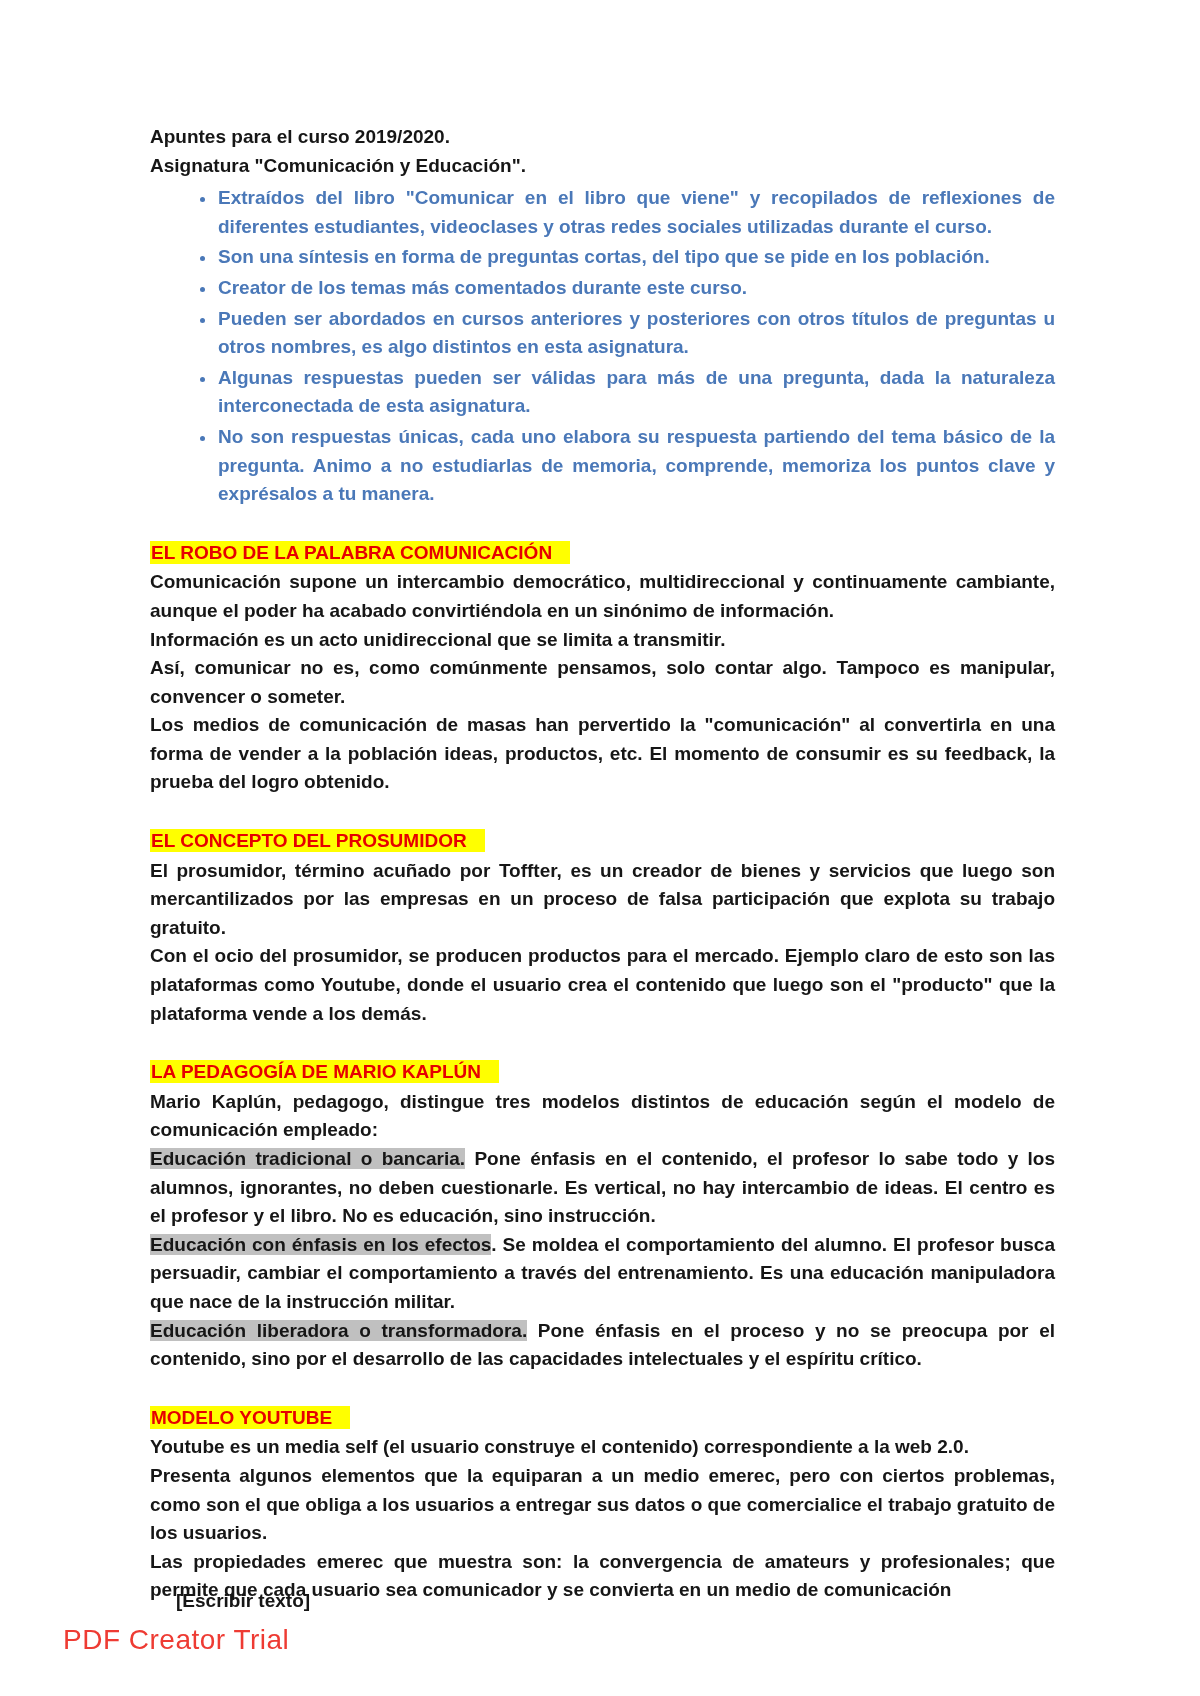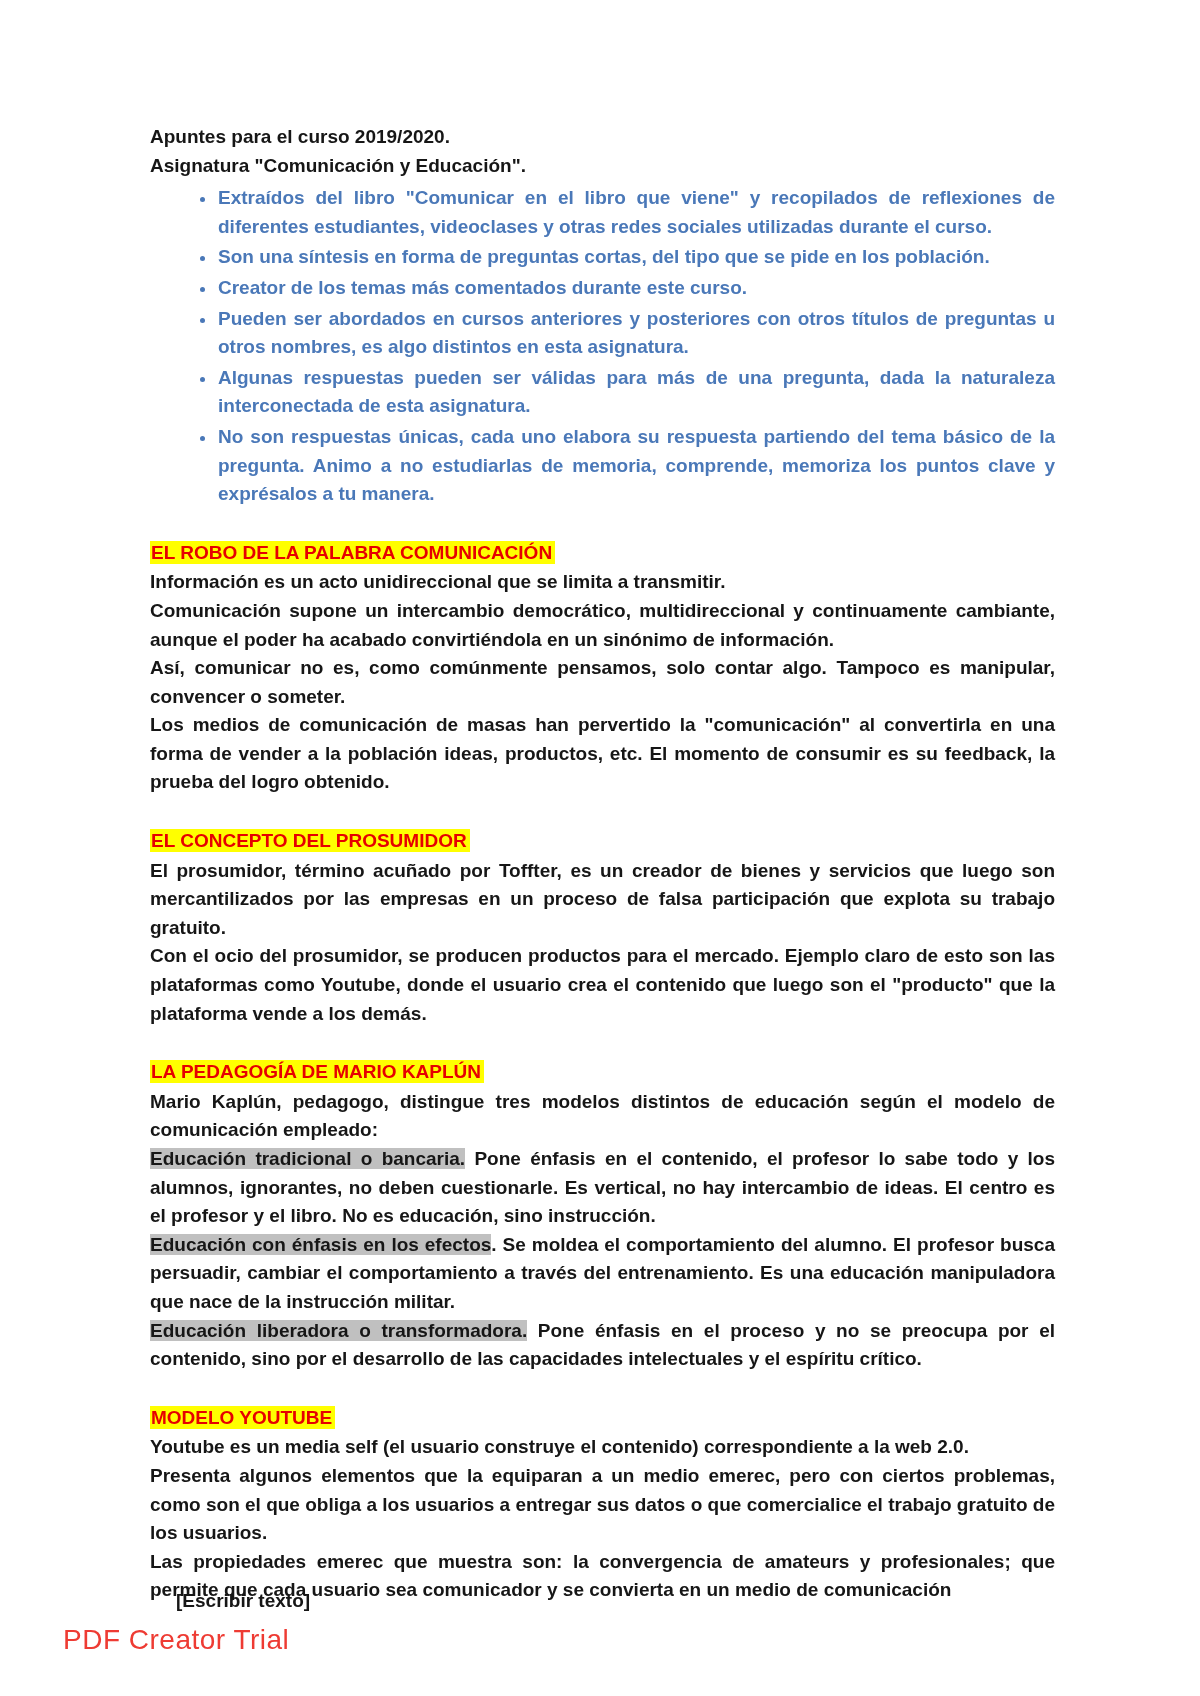--- a/index.html
+++ b/index.html
@@ -51,21 +51,21 @@
   }
   .sec-heading{
     margin:0 0 1px 0;
     font-size:19px;
     font-weight:700;
     line-height:28.6px;
   }
   .hl-yellow{
     background:var(--heading-highlight);
     color:var(--heading-text);
-    padding:1px 3px 1px 1px;
+    padding:1px 18px 1px 1px;
     margin-top:16px;
   }
   p.body-para{
     margin:0;
     text-align:justify;
     color:var(--body-text);
   }
   .hl-gray{
     background:var(--gray-highlight);
   }
@@ -97,22 +97,22 @@
       <li>Extraídos del libro "Comunicar en el libro que viene" y recopilados de reflexiones de diferentes estudiantes, videoclases y otras redes sociales utilizadas durante el curso.</li>
       <li>Son una síntesis en forma de preguntas cortas, del tipo que se pide en los población.</li>
       <li>Creator de los temas más comentados durante este curso.</li>
       <li>Pueden ser abordados en cursos anteriores y posteriores con otros títulos de preguntas u otros nombres, es algo distintos en esta asignatura.</li>
       <li>Algunas respuestas pueden ser válidas para más de una pregunta, dada la naturaleza interconectada de esta asignatura.</li>
       <li>No son respuestas únicas, cada uno elabora su respuesta partiendo del tema básico de la pregunta. Animo a no estudiarlas de memoria, comprende, memoriza los puntos clave y exprésalos a tu manera.</li>
     </ul>
   <div id="sections">
       <section class="topic">
         <h2 class="sec-heading"><span class="hl-yellow">EL ROBO DE LA PALABRA COMUNICACIÓN</span></h2>
+        <p class="body-para"><span>Comunicación supone un intercambio democrático, multidireccional y continuamente cambiante, aunque el poder ha acabado convirtiéndola en un sinónimo de información.</span></p>
         <p class="body-para"><span>Información es un acto unidireccional que se limita a transmitir.</span></p>
-        <p class="body-para"><span>Comunicación supone un intercambio democrático, multidireccional y continuamente cambiante, aunque el poder ha acabado convirtiéndola en un sinónimo de información.</span></p>
         <p class="body-para"><span>Así, comunicar no es, como comúnmente pensamos, solo contar algo. Tampoco es manipular, convencer o someter.</span></p>
         <p class="body-para"><span>Los medios de comunicación de masas han pervertido la "comunicación" al convertirla en una forma de vender a la población ideas, productos, etc. El momento de consumir es su feedback, la prueba del logro obtenido.</span></p>
       </section>
       <section class="topic">
         <h2 class="sec-heading"><span class="hl-yellow">EL CONCEPTO DEL PROSUMIDOR</span></h2>
         <p class="body-para"><span>El prosumidor, término acuñado por Toffter, es un creador de bienes y servicios que luego son mercantilizados por las empresas en un proceso de falsa participación que explota su trabajo gratuito.</span></p>
         <p class="body-para"><span>Con el ocio del prosumidor, se producen productos para el mercado. Ejemplo claro de esto son las plataformas como Youtube, donde el usuario crea el contenido que luego son el "producto" que la plataforma vende a los demás.</span></p>
       </section>
       <section class="topic">
         <h2 class="sec-heading"><span class="hl-yellow">LA PEDAGOGÍA DE MARIO KAPLÚN</span></h2>

